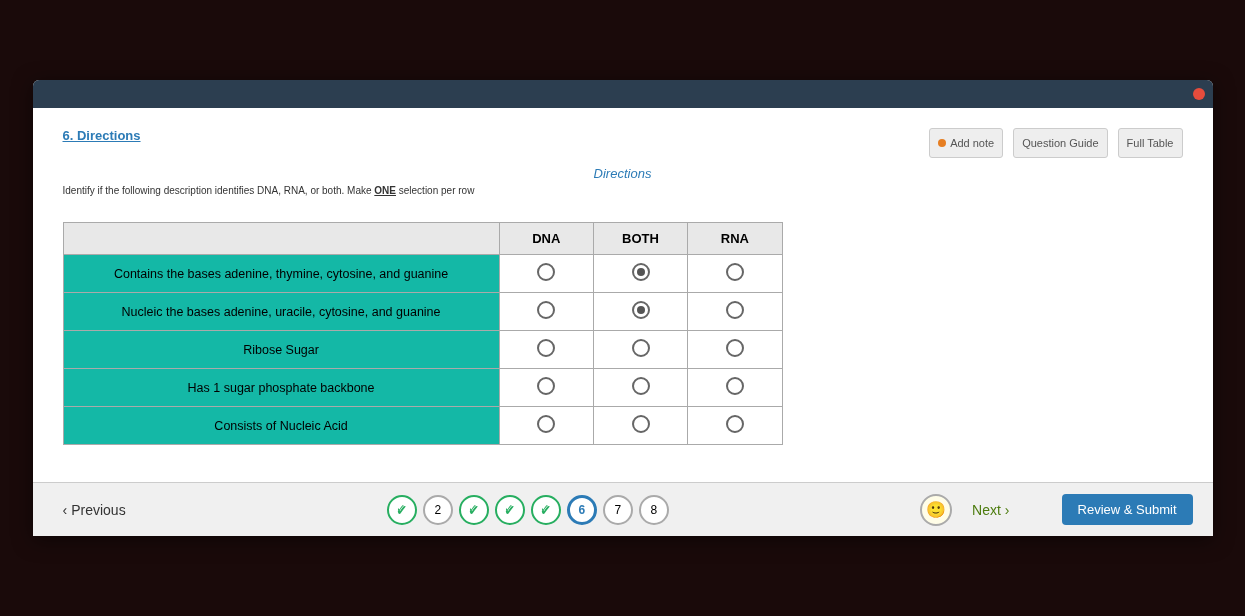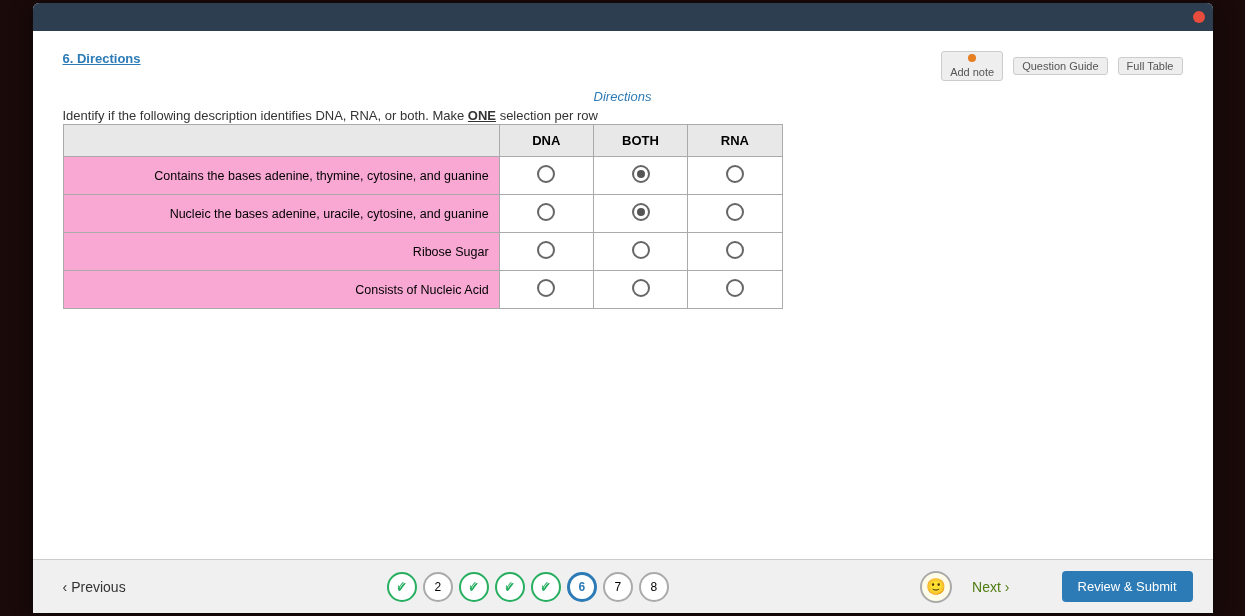--- a/index.html
+++ b/index.html
@@ -9,21 +9,21 @@
       width: 1245px;
       height: 616px;
       overflow: hidden;
       display: flex;
       align-items: center;
       justify-content: center;
     }
     .main-window {
       background: #f0f0f0;
       width: 1180px;
-      height: 610px;
+      height: 456px;
       border-radius: 6px;
       position: relative;
       display: flex;
       flex-direction: column;
       box-shadow: 0 4px 20px rgba(0,0,0,0.5);
     }
     .top-bar {
       background: #2c3e50;
       height: 28px;
       border-radius: 6px 6px 0 0;
@@ -61,26 +61,25 @@
       display: flex;
       gap: 10px;
       align-items: center;
     }
     .top-btn {
       font-size: 11px;
       color: #555;
       background: #eee;
       border: 1px solid #ccc;
       border-radius: 3px;
-      padding: 2px 8px;
+      padding: 8px 8px;
       cursor: pointer;
       display: flex;
       align-items: center;
       gap: 4px;
-      flex-direction: column;
     }
     .top-btn .dot {
       width: 8px; height: 8px;
       border-radius: 50%;
       background: #e67e22;
       display: inline-block;
     }
     .directions-label {
       font-size: 13px;
       color: #2c7bb6;
@@ -88,23 +87,23 @@
       margin-bottom: 4px;
       text-align: center;
     }
     .directions-text {
       font-size: 13px;
       color: #333;
       font-style: italic;
       margin-bottom: 4px;
     }
     .question-text {
-      font-size: 13px;
+      font-size: 10px;
       color: #333;
-      margin-bottom: 1px;
+      margin-bottom: 26px;
     }
     .question-text strong {
       text-decoration: underline;
     }
     .table-wrapper {
       width: 720px;
       margin: 0 auto 0 0;
     }
     table {
       border-collapse: collapse;
@@ -116,22 +115,22 @@
       padding: 8px 10px;
       font-size: 12.5px;
     }
     table th {
       background: #e8e8e8;
       font-weight: bold;
       font-size: 13px;
       margin-left: 24px;
     }
     table td:first-child {
-      text-align: right;
-      background: #f9a8d4;
+      text-align: center;
+      background: #14b8a6;
       width: 370px;
     }
     table td.radio-cell {
       background: #fff;
       width: 80px;
     }
     .radio-btn {
       width: 18px; height: 18px;
       border-radius: 50%;
       border: 2px solid #666;
@@ -308,20 +307,26 @@
               <td class="radio-cell"><span class="radio-btn selected"></span></td>
               <td class="radio-cell"><span class="radio-btn"></span></td>
             </tr>
             <tr>
               <td>Ribose Sugar</td>
               <td class="radio-cell"><span class="radio-btn"></span></td>
               <td class="radio-cell"><span class="radio-btn"></span></td>
               <td class="radio-cell"><span class="radio-btn"></span></td>
             </tr>
             <tr>
+              <td>Has 1 sugar phosphate backbone</td>
+              <td class="radio-cell"><span class="radio-btn"></span></td>
+              <td class="radio-cell"><span class="radio-btn"></span></td>
+              <td class="radio-cell"><span class="radio-btn"></span></td>
+            </tr>
+            <tr>
               <td>Consists of Nucleic Acid</td>
               <td class="radio-cell"><span class="radio-btn"></span></td>
               <td class="radio-cell"><span class="radio-btn"></span></td>
               <td class="radio-cell"><span class="radio-btn"></span></td>
             </tr>
           </tbody>
       </table>
     </div>
   </div>
 

